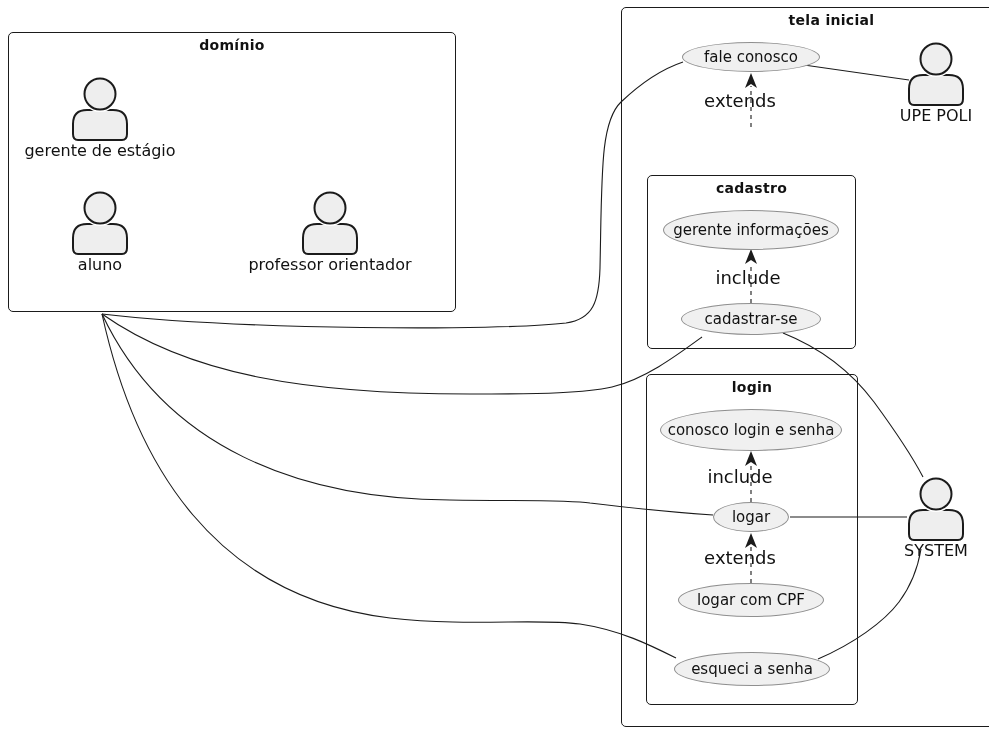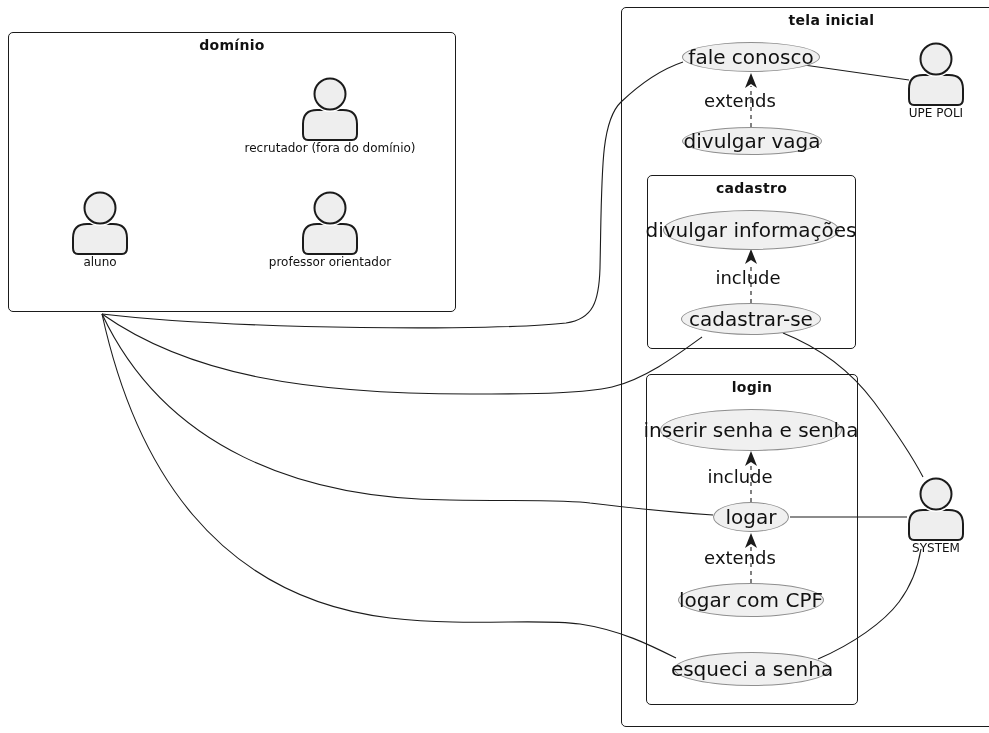--- a/index.html
+++ b/index.html
@@ -13,26 +13,26 @@
     position:absolute;border:1.6px solid #1b1b1b;border-radius:5px;
     background:transparent;z-index:2;box-sizing:border-box;
   }
   .pkg-title{
     position:absolute;top:4px;left:0;width:100%;text-align:center;
     font-weight:bold;font-size:14px;letter-spacing:.3px;z-index:4;
   }
   .uc{
     position:absolute;z-index:3;background:#f0f0f0;border:1px solid #8f8f8f;
     border-radius:50%;display:flex;align-items:center;justify-content:center;
-    font-size:20px;white-space:nowrap;box-sizing:border-box;
+    font-size:15px;white-space:nowrap;box-sizing:border-box;
   }
   .actor{position:absolute;z-index:3;width:60px;}
   .actor-label{
     position:absolute;top:64px;left:30px;transform:translateX(-50%);
-    white-space:nowrap;font-size:12px;text-align:center;z-index:4;
+    white-space:nowrap;font-size:16px;text-align:center;z-index:4;
   }
   .edge-label{
     position:absolute;transform:translate(-50%,-50%);font-size:18px;
     z-index:4;white-space:nowrap;
   }
 </style>
 </head>
 <body>
 
 <div class="canvas">
@@ -72,42 +72,41 @@
 
   <div class="pkg" style="left:647px;top:175px;width:209px;height:174px;">
     <div class="pkg-title">cadastro</div>
   </div>
 
   <div class="pkg" style="left:646px;top:374px;width:212px;height:331px;">
     <div class="pkg-title">login</div>
   </div>
 
   <div class="uc" style="left:682px;top:42px;width:138px;height:30px;">fale conosco</div>
-  <div class="uc" style="left:682px;top:127px;width:140px;height:28px;">divulgar vaga</div>
-  <div class="uc" style="left:663px;top:210px;width:176px;height:40px;">divulgar informações</div>
+  <div class="uc" style="left:663px;top:210px;width:176px;height:40px;">gerente informações</div>
   <div class="uc" style="left:681px;top:303px;width:140px;height:32px;">cadastrar-se</div>
-  <div class="uc" style="left:660px;top:409px;width:182px;height:42px;">inserir senha e senha</div>
+  <div class="uc" style="left:660px;top:409px;width:182px;height:42px;">conosco login e senha</div>
   <div class="uc" style="left:713px;top:502px;width:76px;height:30px;">logar</div>
   <div class="uc" style="left:678px;top:583px;width:146px;height:34px;text-align:center;">logar com CPF</div>
   <div class="uc" style="left:674px;top:652px;width:156px;height:34px;">esqueci a senha</div>
 
   <div class="edge-label" style="left:740px;top:100px;">extends</div>
   <div class="edge-label" style="left:748px;top:277px;">include</div>
   <div class="edge-label" style="left:740px;top:476px;">include</div>
   <div class="edge-label" style="left:740px;top:557px;">extends</div>
 
-
-  <div class="actor" style="left:300px;top:77px;">
+  <div class="actor" style="left:70px;top:77px;">
     <svg width="60" height="64" viewBox="0 0 60 64">
       <path d="M8,63 Q3,63 3,57 L3,47 Q3,33 17,33 L43,33 Q57,33 57,47 L57,57 Q57,63 52,63 Z" fill="#eeeeee" stroke="#1b1b1b" stroke-width="2"></path>
       <circle cx="30" cy="17" r="15.5" fill="none" stroke="#ffffff" stroke-width="5"></circle>
       <circle cx="30" cy="17" r="15.5" fill="#eeeeee" stroke="#1b1b1b" stroke-width="2"></circle>
     </svg>
-    <div class="actor-label">recrutador (fora do domínio)</div>
+    <div class="actor-label">gerente de estágio</div>
   </div>
+
 
   <div class="actor" style="left:70px;top:191px;">
     <svg width="60" height="64" viewBox="0 0 60 64">
       <path d="M8,63 Q3,63 3,57 L3,47 Q3,33 17,33 L43,33 Q57,33 57,47 L57,57 Q57,63 52,63 Z" fill="#eeeeee" stroke="#1b1b1b" stroke-width="2"></path>
       <circle cx="30" cy="17" r="15.5" fill="none" stroke="#ffffff" stroke-width="5"></circle>
       <circle cx="30" cy="17" r="15.5" fill="#eeeeee" stroke="#1b1b1b" stroke-width="2"></circle>
     </svg>
     <div class="actor-label">aluno</div>
   </div>
 

